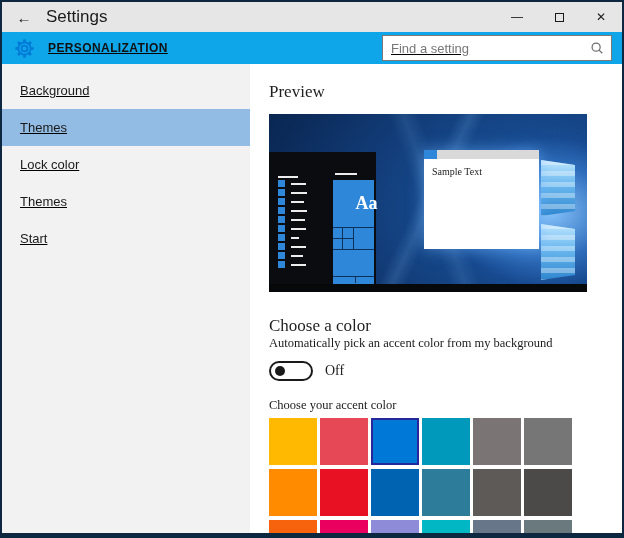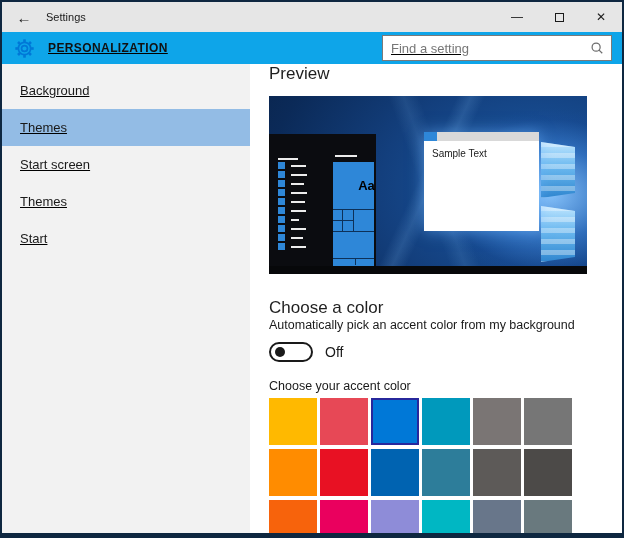--- a/index.html
+++ b/index.html
@@ -6,41 +6,41 @@
   html,body { width:624px; height:538px; background:#fff; font-family:"Liberation Sans","DejaVu Sans",sans-serif; }
   .window {
     width:624px; height:538px; background:#fff; overflow:hidden;
     border:2px solid #0e2740; border-bottom-width:5px;
     box-shadow: inset 0 -1px 0 #cfe9f5;
     display:flex; flex-direction:column;
   }
   
   .titlebar { height:30px; background:#e6e6e6; display:flex; align-items:center; flex:none; }
   .back-btn { width:44px; text-align:center; font-size:15px; color:#1a1a1a; cursor:default; }
-  .win-title { font-size:11px; color:#1a1a1a; }
+  .win-title { font-size:17px; color:#1a1a1a; }
   .tb-spacer { flex:1; }
   .ctl { width:42px; height:30px; display:flex; align-items:center; justify-content:center; font-size:12px; color:#1a1a1a; }
   .maxbox { width:9px; height:9px; border:1px solid #1a1a1a; display:inline-block; }
   
   .header { height:32px; background:#0ea5e9; display:flex; align-items:center; flex:none;text-decoration:underline; }
   .gear { margin:0 13px 0 12px; display:flex; align-items:center; }
   .app-title { font-size:12px; font-weight:700; letter-spacing:.4px; color:#111; }
   .hd-spacer { flex:1; }
   .search-box { width:230px; height:26px; background:#fff; border:1px solid #7a7a7a; margin-right:10px;
     display:flex; align-items:center; }
   .search-box input { flex:1; border:none; outline:none; background:transparent; font-size:13px; color:#444;
     padding-left:8px; font-family:inherit; }
   .search-box input::placeholder { color:#767676; }
   .search-ic { margin-right:7px; display:flex; }
   
   .body { flex:1; display:flex; min-height:0; }
   .sidebar { width:248px; background:#f2f2f2; flex:none; padding-top:8px;text-decoration:underline; }
   .side-item { height:37px; line-height:37px; padding-left:18px; font-size:13px; color:#1a1a1a; cursor:default; }
   .side-item.selected { background:#93bce5; }
-  .content { flex:1; background:#fff; padding:0 0 0 19px; overflow:hidden; }
+  .content { flex:1; background:#fff; padding:18px 0 0 19px; overflow:hidden;font-family:Liberation Serif, serif; }
   .h-big { font-size:17px; font-weight:400; color:#1f1f1f; }
   .body-text { font-size:12.5px; color:#1a1a1a; }
   
   .preview-box { position:relative; width:318px; height:178px; margin-top:12px; overflow:hidden;
     background:
       linear-gradient(295deg, transparent 46%, rgba(140,200,255,.16) 49.5%, transparent 53%),
       linear-gradient(250deg, transparent 44%, rgba(140,200,255,.12) 48%, transparent 52%),
       radial-gradient(ellipse 150px 110px at 88% 55%, rgba(140,200,255,.95), rgba(70,140,225,.5) 42%, rgba(25,75,155,.22) 68%, rgba(0,0,0,0) 78%),
       radial-gradient(ellipse 420px 300px at 85% 52%, #1c5ca8 0%, #133f7d 38%, #0b2a58 65%, #071a38 100%);
   }
@@ -52,21 +52,21 @@
     clip-path:polygon(0 0,100% 9%,100% 91%,0 100%);
   }
   .wl-top { top:46px; height:56px; }
   .wl-bottom { top:110px; height:56px; }
   .start-panel { position:absolute; left:0; top:38px; width:107px; height:132px; background:#0b0c10; }
   .sm-dash { position:absolute; height:2px; background:#ececec; }
   .sm-sq { position:absolute; left:9px; width:7px; height:7px; background:#2e87d8; }
   .tile-title-dash { position:absolute; left:66px; top:21px; width:22px; height:2px; background:#ececec; }
   .tile-panel { position:absolute; left:64px; top:28px; width:41px; height:104px; background:#2e87d8; }
   .tp-aa { height:47px; display:flex; align-items:center; justify-content:center;
-    color:#000000; font-size:13px; font-weight:600;margin-left:26px; }
+    color:#ffffff; font-size:18px; font-weight:600;margin-left:26px; }
   .tp-grid { height:23px; border-top:1px solid #0d3159; border-bottom:1px solid #0d3159; display:flex; }
   .tp-grid-left { width:21px; border-right:1px solid #0d3159; display:grid;
     grid-template-columns:10px 1fr; grid-template-rows:1fr 1fr; }
   .tp-grid-left div:nth-child(1){ border-right:1px solid #0d3159; border-bottom:1px solid #0d3159; }
   .tp-grid-left div:nth-child(2){ border-bottom:1px solid #0d3159; }
   .tp-grid-left div:nth-child(3){ border-right:1px solid #0d3159; }
   .tp-solid { height:26px; }
   .tp-bottom { height:7px; border-top:1px solid #0d3159; display:flex; }
   .tp-bottom div:first-child { width:23px; border-right:1px solid #0d3159; }
   .sample-window { position:absolute; left:155px; top:36px; width:115px; height:99px; background:#fff;
@@ -139,21 +139,21 @@
         </svg>
       </span>
     </div>
   </div>
 
   <div class="body">
 
     <div class="sidebar">
       <div class="side-item">Background</div>
       <div class="side-item selected">Themes</div>
-      <div class="side-item">Start screen</div>
+      <div class="side-item">Lock color</div>
       <div class="side-item">Themes</div>
       <div class="side-item">Start</div>
     </div>
 
     <div class="content">
 
       <div class="h-big">Preview</div>
 
       <div class="preview-box">
         <div class="wl-pane wl-top"></div>

